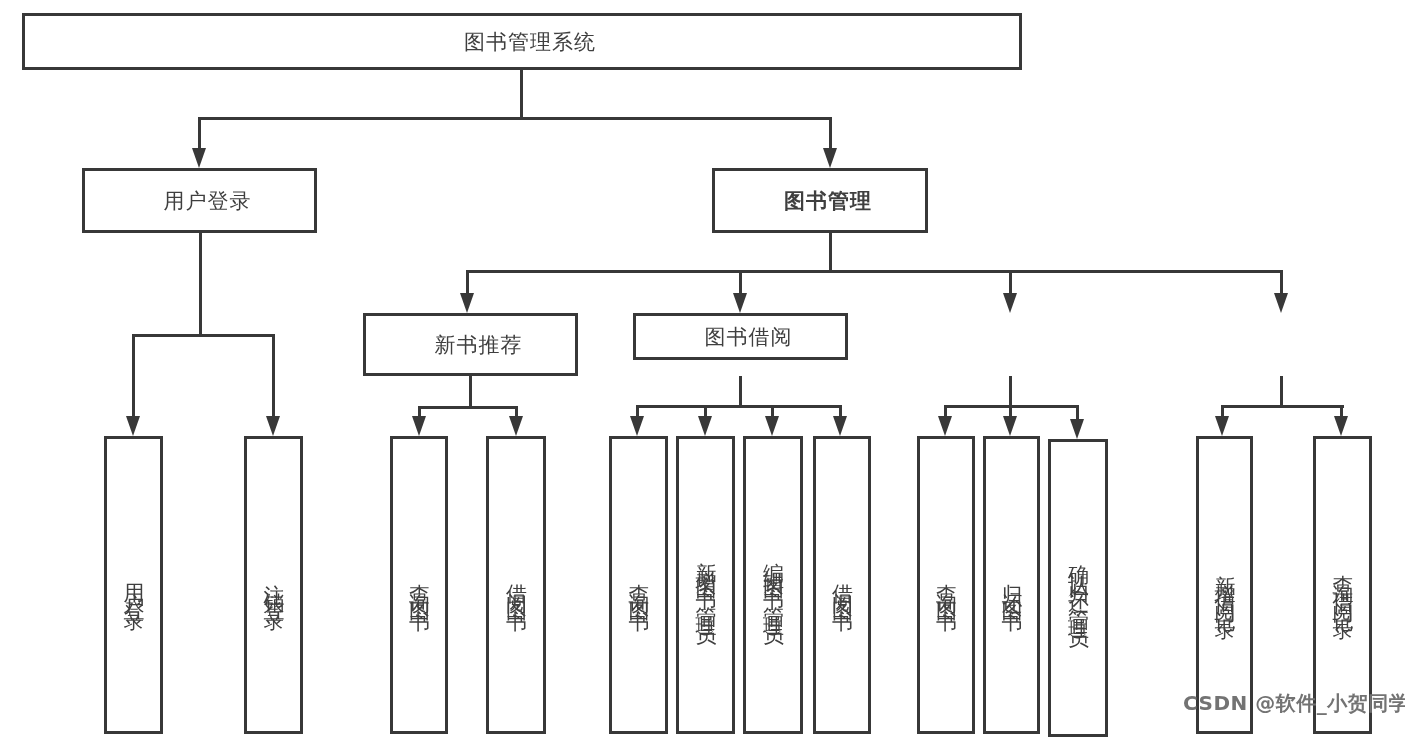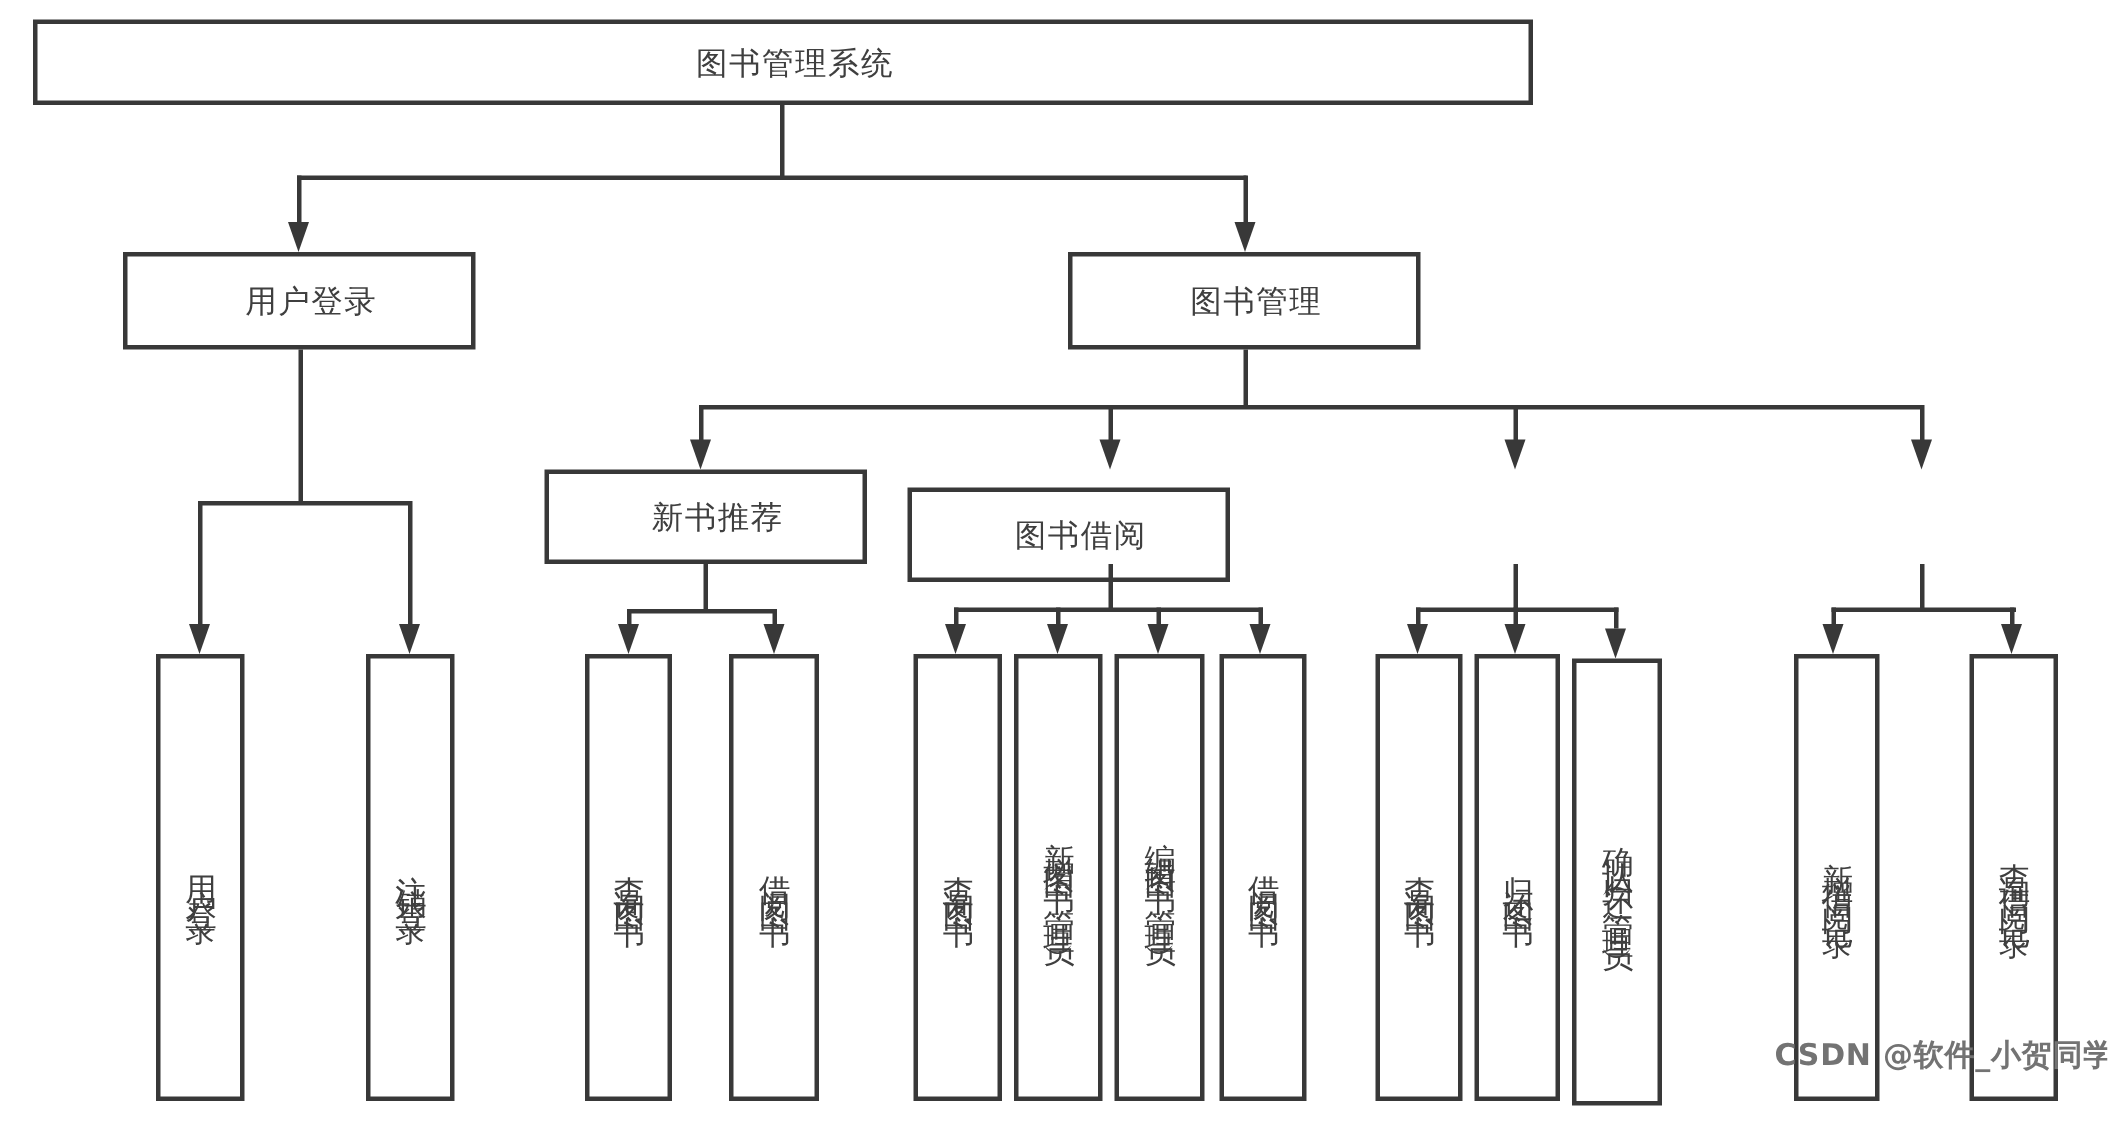--- a/index.html
+++ b/index.html
@@ -62,21 +62,21 @@
   <div class="vline" style="left:520px; top:70px; height:48px;"></div>
   <div class="hline" style="left:198px; top:117px; width:633px;"></div>
   <div class="vline" style="left:198px; top:117px; height:34px;"></div>
   <div class="arrow" style="left:192px; top:148px;"></div>
   <div class="vline" style="left:829px; top:117px; height:34px;"></div>
   <div class="arrow" style="left:823px; top:148px;"></div>
 
   <div class="box box-h" style="left:82px; top:168px; width:235px; height:65px;">
     <span>用户登录</span>
   </div>
-  <div class="box box-h" style="left:712px; top:168px; width:235px; height:65px;">
+  <div class="box box-h" style="left:712px; top:168px; width:216px; height:65px;font-weight:bold;">
     <span>图书管理</span>
   </div>
 
   <div class="vline" style="left:199px; top:233px; height:103px;"></div>
   <div class="hline" style="left:132px; top:334px; width:142px;"></div>
   <div class="vline" style="left:132px; top:334px; height:84px;"></div>
   <div class="arrow" style="left:126px; top:416px;"></div>
   <div class="vline" style="left:272px; top:334px; height:84px;"></div>
   <div class="arrow" style="left:266px; top:416px;"></div>
 
@@ -87,21 +87,21 @@
   <div class="vline" style="left:739px; top:270px; height:26px;"></div>
   <div class="arrow" style="left:733px; top:293px;"></div>
   <div class="vline" style="left:1009px; top:270px; height:26px;"></div>
   <div class="arrow" style="left:1003px; top:293px;"></div>
   <div class="vline" style="left:1280px; top:270px; height:26px;"></div>
   <div class="arrow" style="left:1274px; top:293px;"></div>
 
   <div class="box box-h" style="left:363px; top:313px; width:215px; height:63px;">
     <span>新书推荐</span>
   </div>
-  <div class="box box-h" style="left:605px; top:313px; width:215px; height:63px;margin-top:12px;">
+  <div class="box box-h" style="left:633px; top:313px; width:215px; height:47px;">
     <span>图书借阅</span>
   </div>
 
   <div class="vline" style="left:469px; top:376px; height:32px;"></div>
   <div class="hline" style="left:418px; top:406px; width:100px;"></div>
   <div class="vline" style="left:418px; top:406px; height:13px;"></div>
   <div class="arrow" style="left:412px; top:416px;"></div>
   <div class="vline" style="left:515px; top:406px; height:13px;"></div>
   <div class="arrow" style="left:509px; top:416px;"></div>
 

